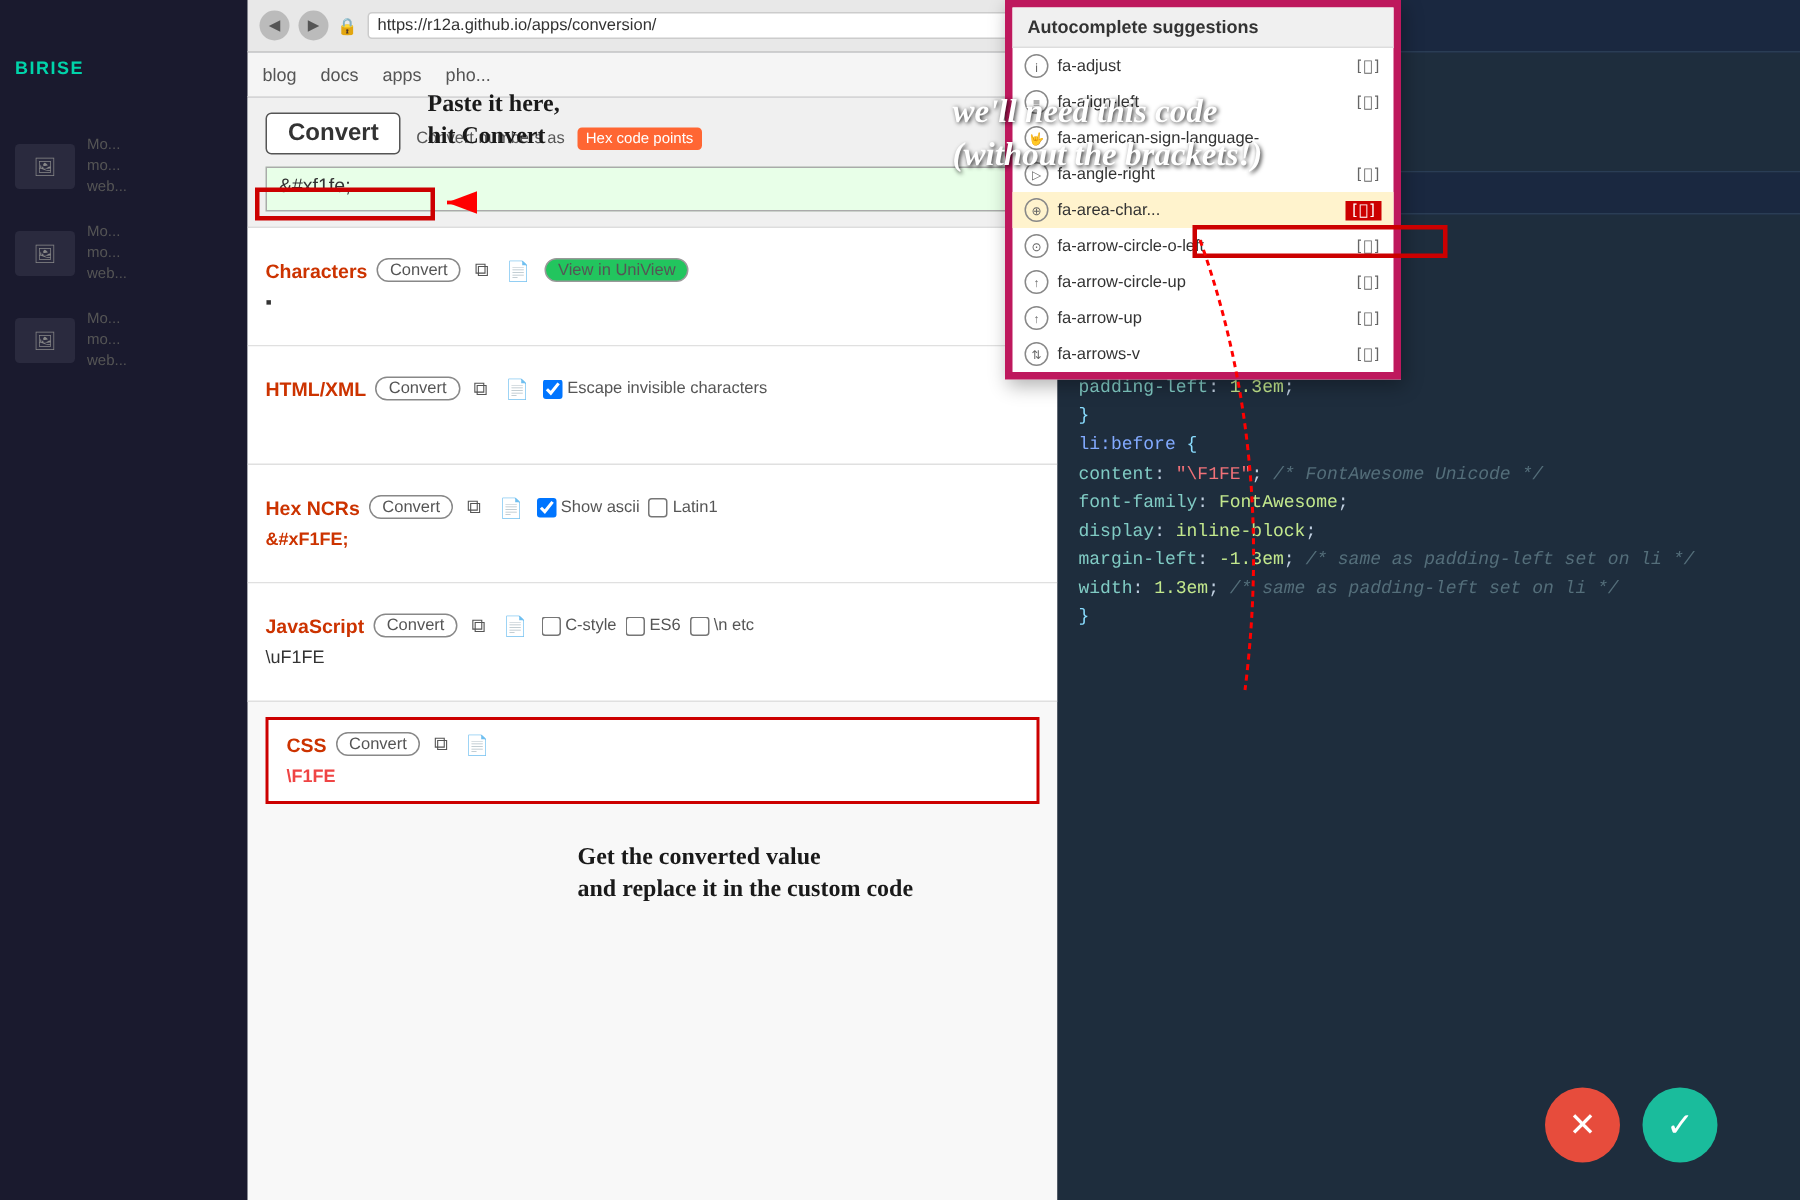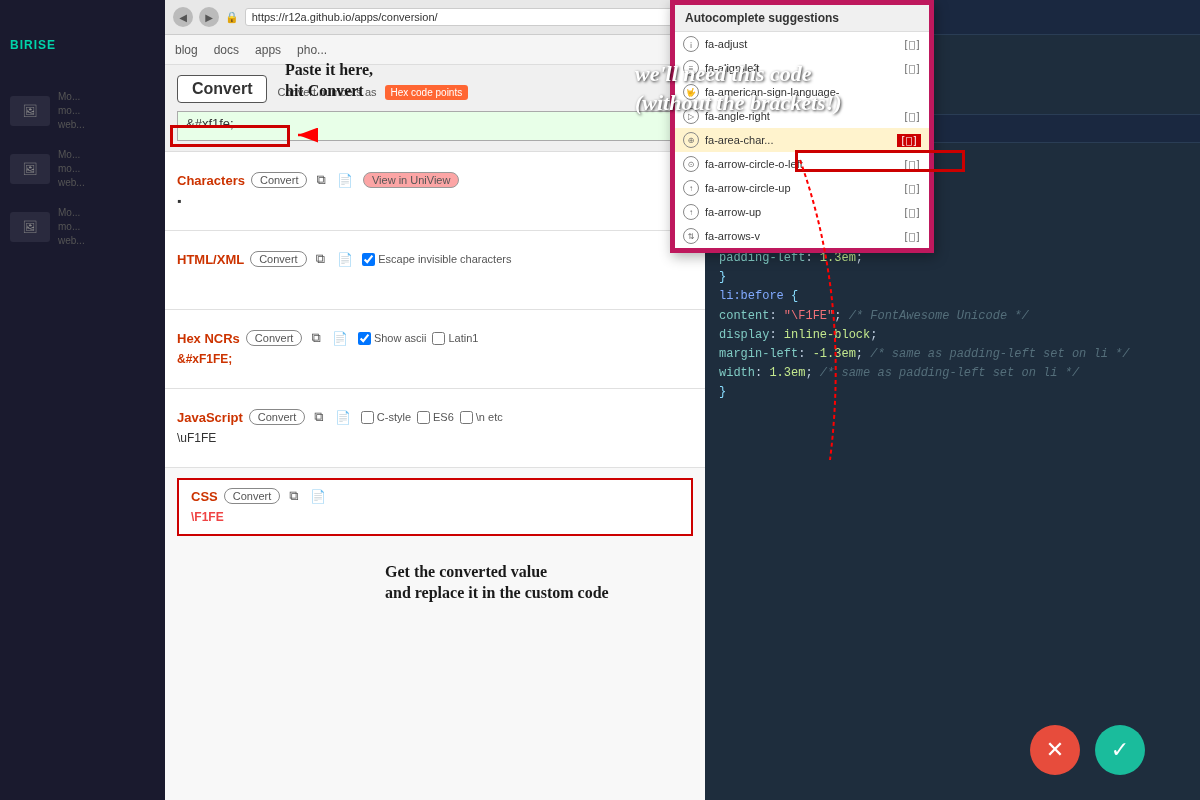--- a/index.html
+++ b/index.html
@@ -226,21 +226,21 @@
     .section-icon-btn {
       font-size: 13px;
       color: #555;
       cursor: pointer;
       border: none;
       background: none;
       padding: 0 3px;
     }
 
     .section-extra-btn {
-      background: #fca5a5;
+      background: #22c55e;
       border: 1px solid #999;
       border-radius: 10px;
       padding: 1px 8px;
       font-size: 11px;
       cursor: pointer;
       color: #555;
     }
 
     .section-content {
       font-size: 12px;
@@ -600,20 +600,21 @@
   <div class="editor-code">
     <span class="code-line"><span class="code-selector">ul</span> <span class="code-brace">{</span></span>
     <span class="code-line">  <span class="code-property">list-style</span>: <span class="code-value">none</span>;</span>
     <span class="code-line">  <span class="code-property">padding</span>: <span class="code-value">0</span>;</span>
     <span class="code-line"><span class="code-brace">}</span></span>
     <span class="code-line"><span class="code-selector">li</span> <span class="code-brace">{</span></span>
     <span class="code-line">  <span class="code-property">padding-left</span>: <span class="code-value">1.3em</span>;</span>
     <span class="code-line"><span class="code-brace">}</span></span>
     <span class="code-line"><span class="code-selector">li:before</span> <span class="code-brace">{</span></span>
     <span class="code-line">  <span class="code-property">content</span>: <span class="code-string">"\F1FE"</span>; <span class="code-comment">/* FontAwesome Unicode */</span></span>
+    <span class="code-line">  <span class="code-property">font-family</span>: <span class="code-value">FontAwesome</span>;</span>
     <span class="code-line">  <span class="code-property">display</span>: <span class="code-value">inline-block</span>;</span>
     <span class="code-line">  <span class="code-property">margin-left</span>: <span class="code-value">-1.3em</span>; <span class="code-comment">/* same as padding-left set on li */</span></span>
     <span class="code-line">  <span class="code-property">width</span>: <span class="code-value">1.3em</span>; <span class="code-comment">/* same as padding-left set on li */</span></span>
     <span class="code-line"><span class="code-brace">}</span></span>
   </div>
 </div>
 
 <div class="dropdown-menu">
   <div class="dropdown-header">Autocomplete suggestions</div>
   <div class="dropdown-item">

